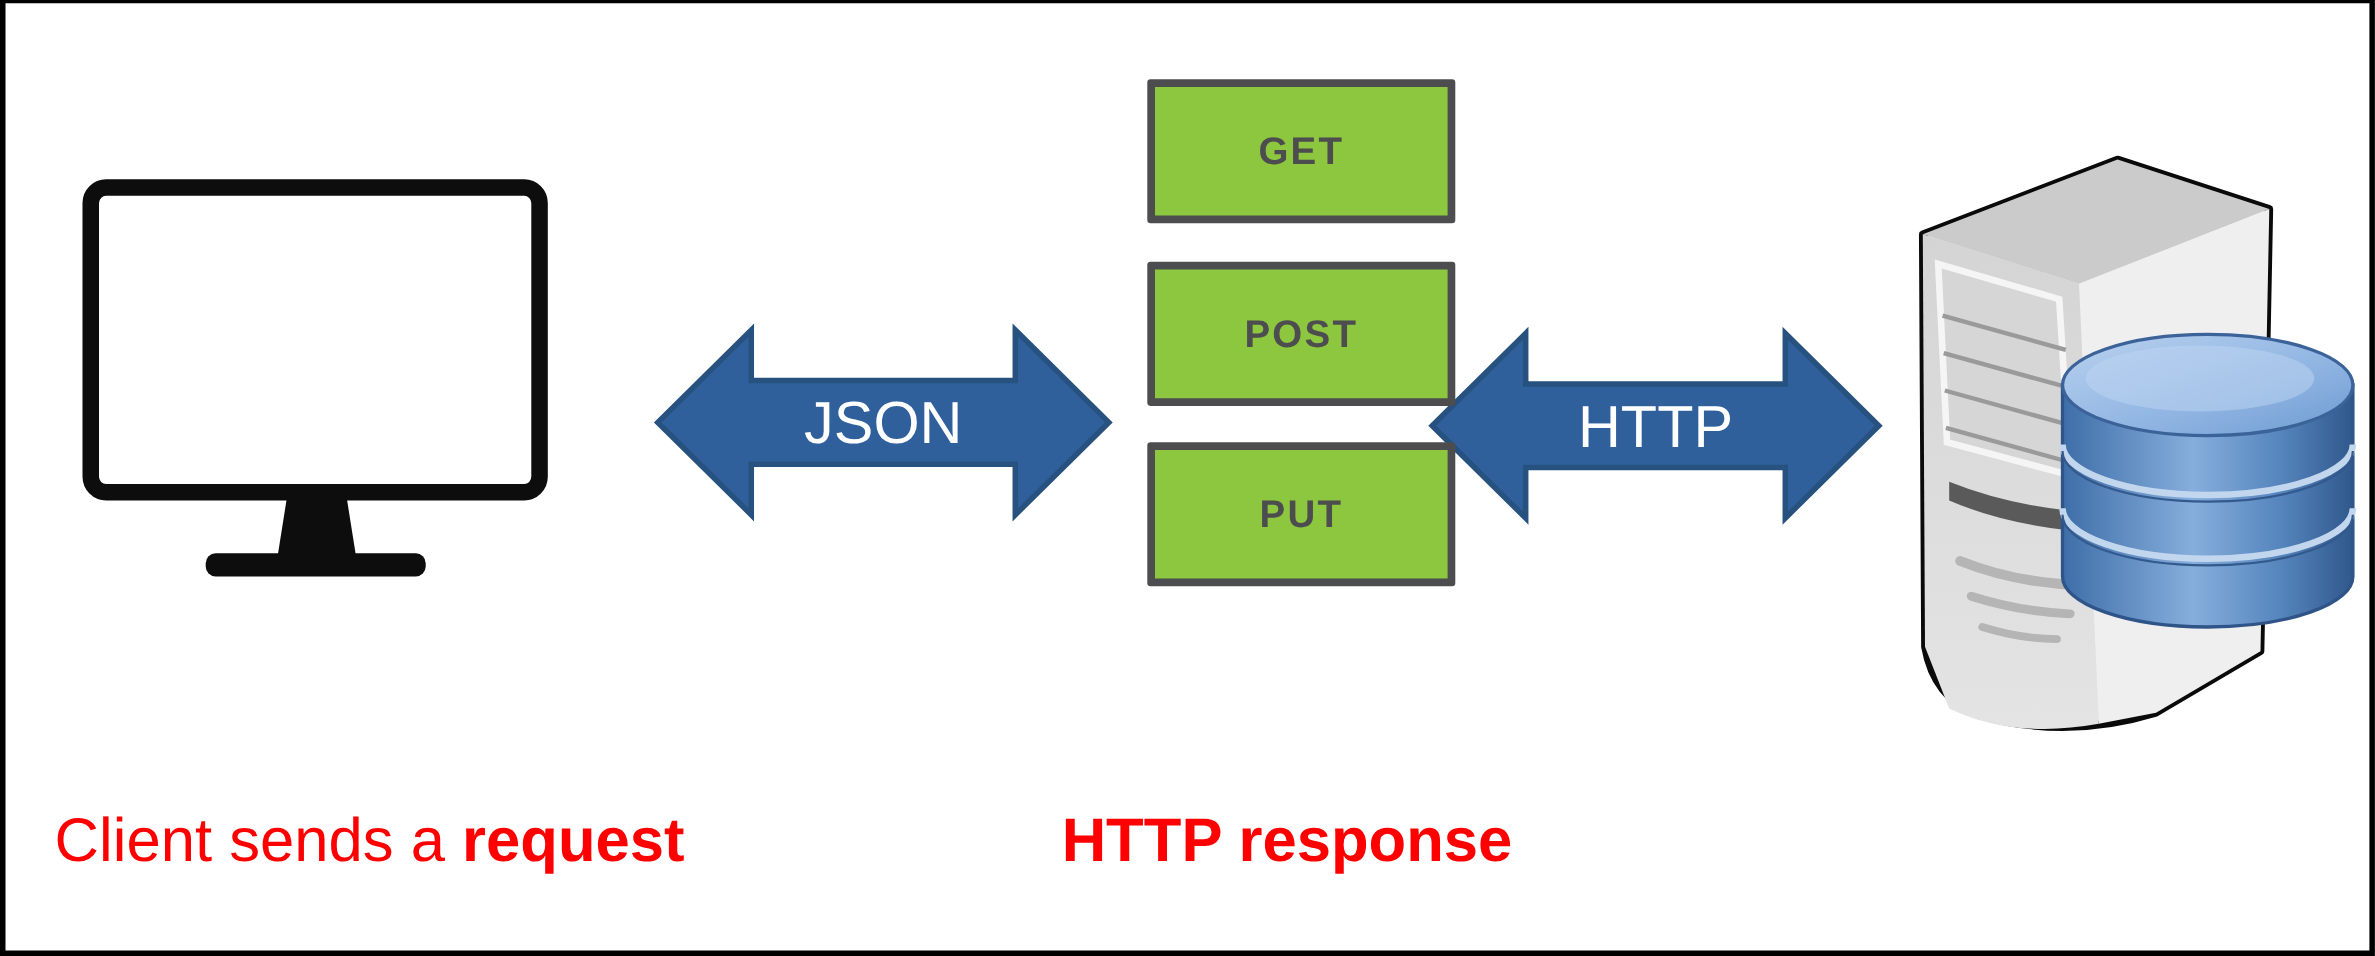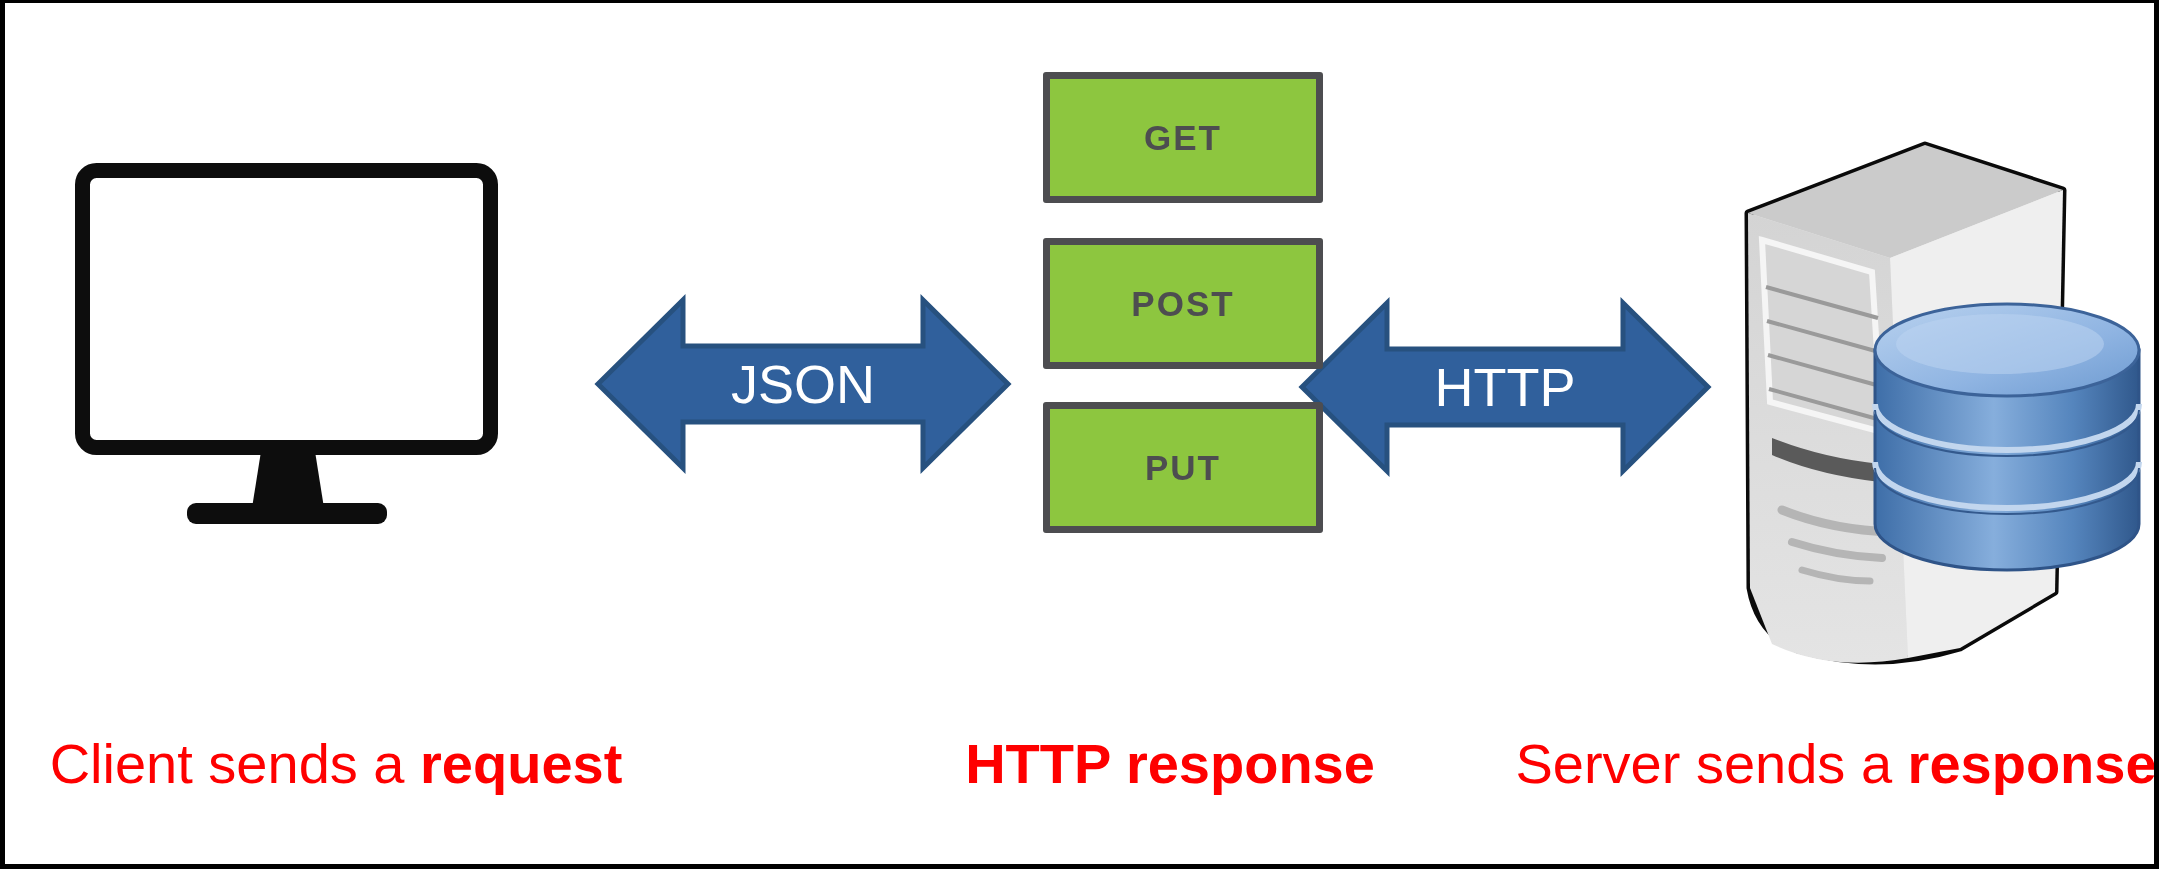--- a/index.html
+++ b/index.html
@@ -115,18 +115,15 @@
   </svg>
 
   <div class="method-box" style="top:72px">GET</div>
   <div class="method-box" style="top:402px">PUT</div>
   <div class="method-box" style="top:238px">POST</div>
 
   <div class="caption" style="left:336px">
     <span>Client sends a </span><b>request</b>
   </div>
   <div class="caption all-bold" style="left:1170px">HTTP response</div>
-  <div class="caption" style="left:1836px">
-    <span>Server sends a </span><b>response</b>
-  </div>
 
   <div class="frame"></div>
 </div>
 
 </body></html>

